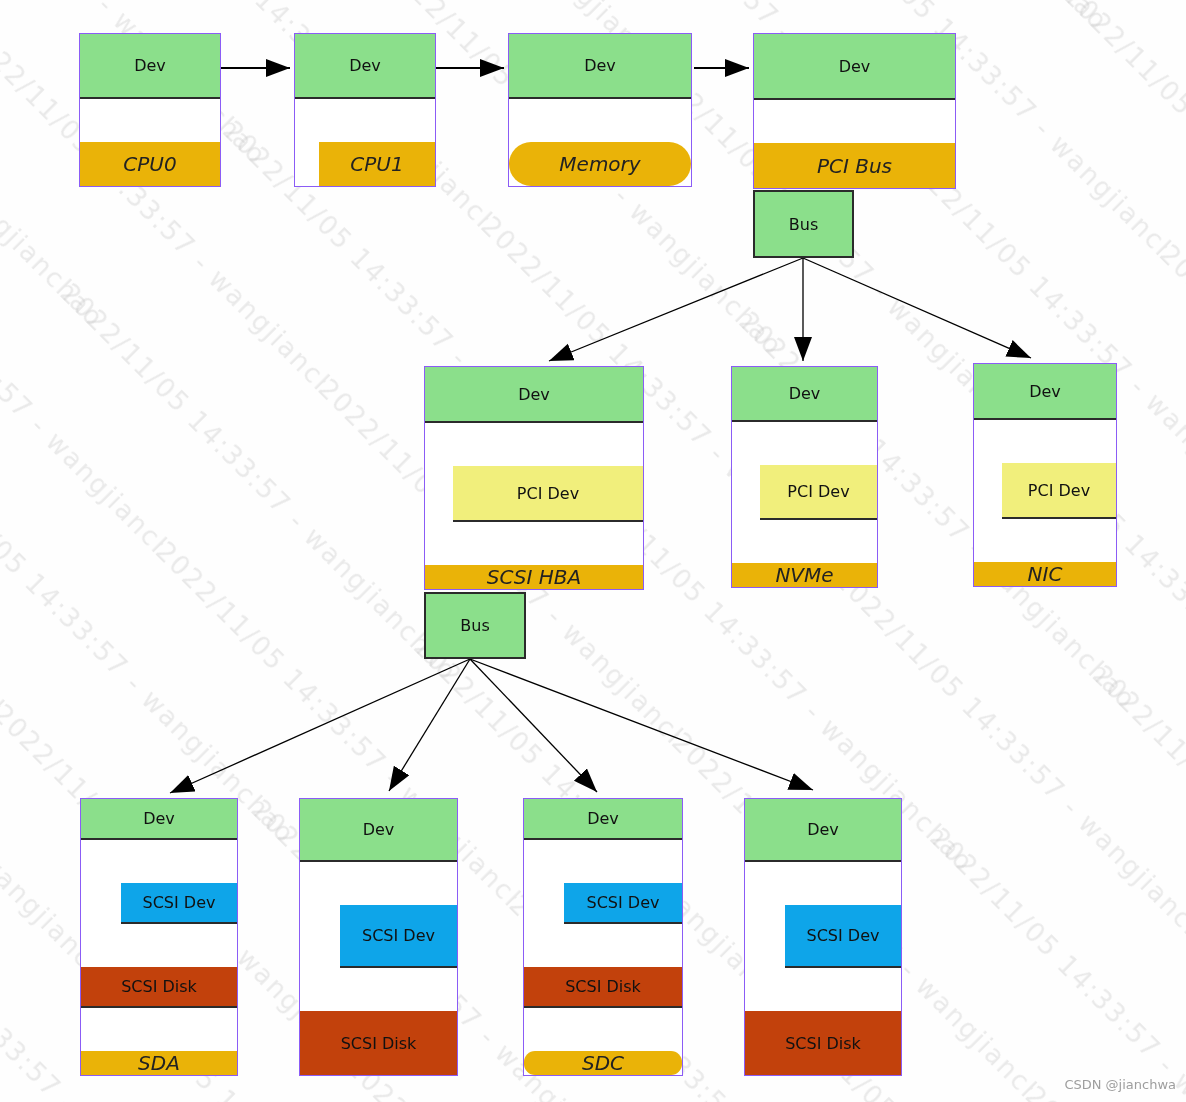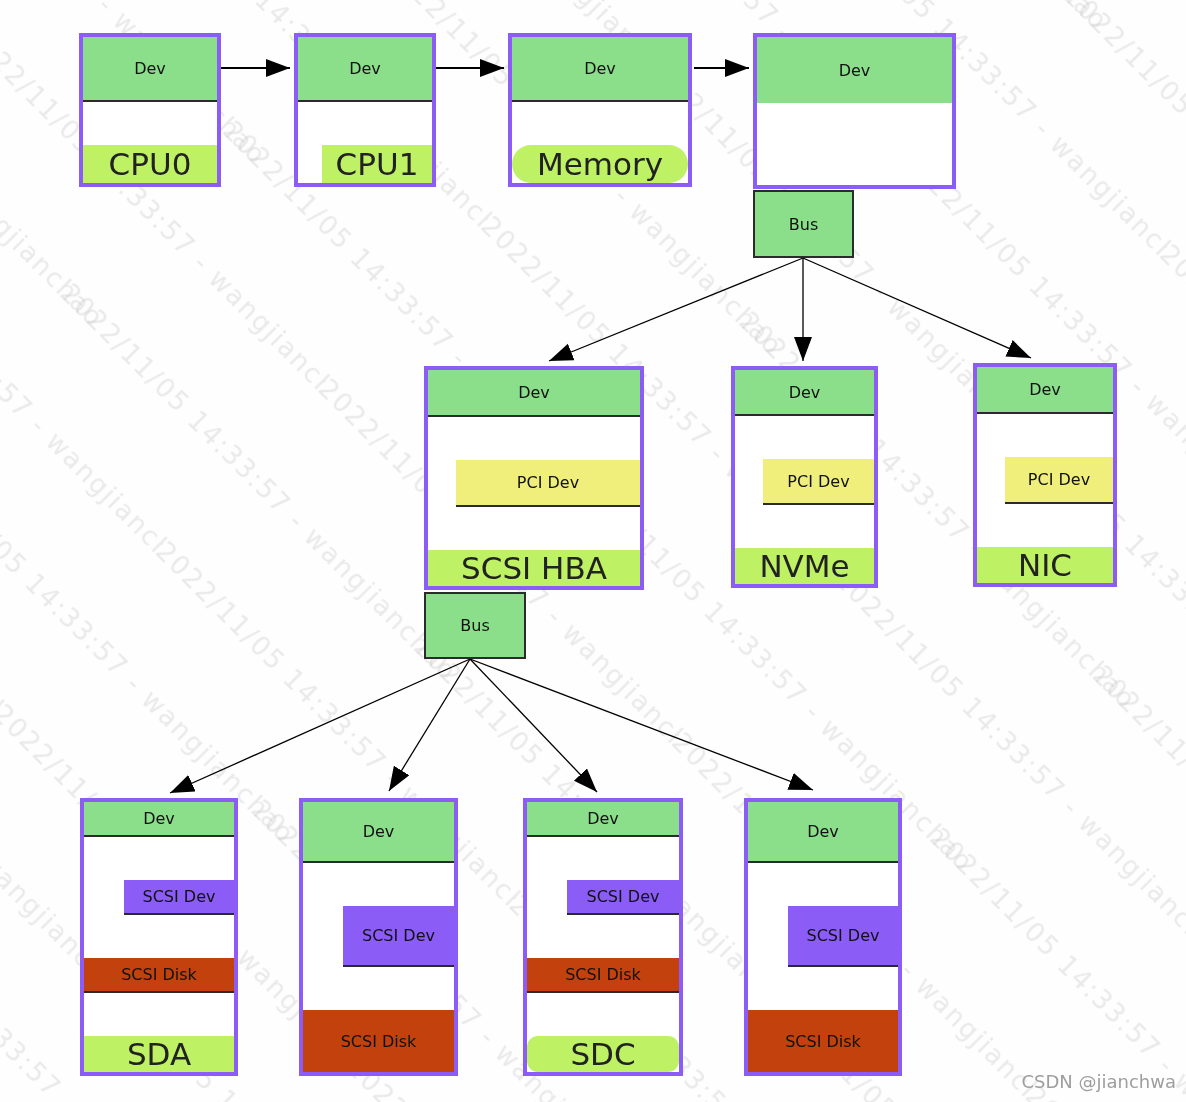--- a/index.html
+++ b/index.html
@@ -21,52 +21,52 @@
     letter-spacing:2px;
   }
   
   #arrows{position:absolute;inset:0;z-index:1;}
   .edge-thick{stroke:#000;stroke-width:2;}
   .edge-thin{stroke:#000;stroke-width:1.3;}
   
   .node{
     position:absolute;
     z-index:2;
-    border:4px solid #8b5cf6;
+    border:1px solid #8b5cf6;
     box-sizing:border-box;
     display:flex;
     flex-direction:column;
     background:#fff;
     gap:43px;
   }
   .row{
     box-sizing:border-box;
     display:flex;align-items:center;justify-content:center;
     border-bottom:2px solid #2b2b2b;
     font-size:16px;
     color:#111;
   }
   .row:last-child{border-bottom:none;}
   .row-dev{background:#8BDF8B;}
   .row-pci{background:#F1EF7C;margin-left:28px;}
-  .row-scsidev{background:#8b5cf6;margin-left:40px;}
+  .row-scsidev{background:#0ea5e9;margin-left:40px;}
   .row-scsidisk{background:#c2410c;}
-  .row-name{background:#bef264;font-size:31px;color:#222;}
+  .row-name{background:#eab308;font-size:20px;color:#222;font-style:italic;}
   .busbox{
     position:absolute;z-index:2;
     border:2px solid #2b2b2b;box-sizing:border-box;
     background:#8BDF8B;
     display:flex;align-items:center;justify-content:center;
     font-size:16px;color:#111;
   }
   
   #credit{
     position:absolute;z-index:3;
     right:10px;bottom:10px;
-    font-size:18px;color:#9e9e9e;
+    font-size:13px;color:#9e9e9e;
   }
 </style>
 </head>
 <body>
 
 <div id="canvas">
 
   <svg id="wm-layer" width="1186" height="1102">
     <defs>
       <pattern id="wm" width="500" height="230" patternUnits="userSpaceOnUse" patternTransform="rotate(45)">
@@ -109,20 +109,21 @@
     <div class="row row-name" style="flex:1;margin-left:24px;">CPU1</div>
   </div>
 
   <div class="node" style="left:508px;top:33px;width:184px;height:154px;">
     <div class="row row-dev" style="height:65px;">Dev</div>
     <div class="row row-name" style="flex:1;border-radius:30px;">Memory</div>
   </div>
 
   <div class="node" style="left:753px;top:33px;width:203px;height:156px;">
     <div class="row row-dev" style="height:66px;">Dev</div>
+    <div class="row row-name" style="flex:1;">PCI Bus</div>
   </div>
 
   <div class="busbox" style="left:753px;top:190px;width:101px;height:68px;">
     <span>Bus</span>
   </div>
 
   <div class="node" style="left:424px;top:366px;width:220px;height:224px;">
     <div class="row row-dev" style="height:66px;">Dev</div>
     <div class="row row-pci" style="height:66px;">PCI Dev</div>
     <div class="row row-name" style="flex:1;">SCSI HBA</div>

